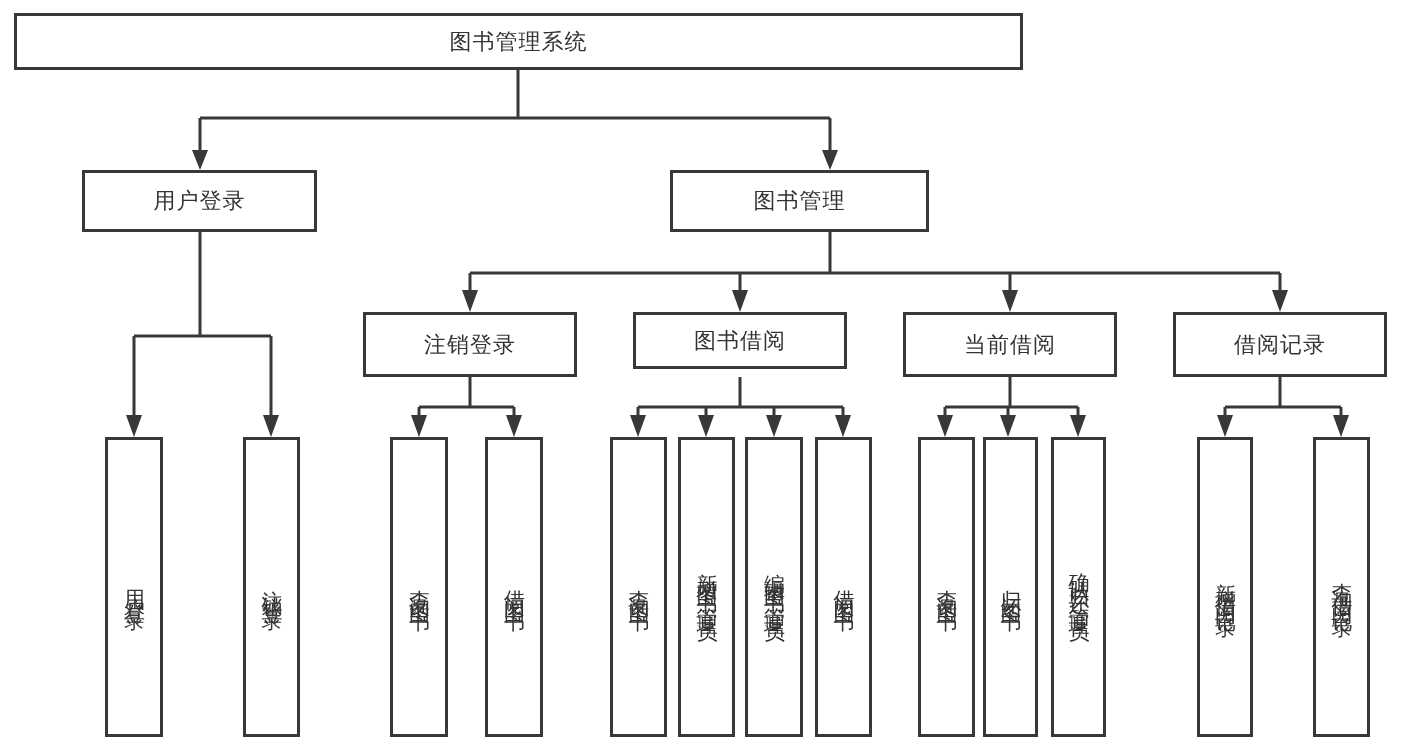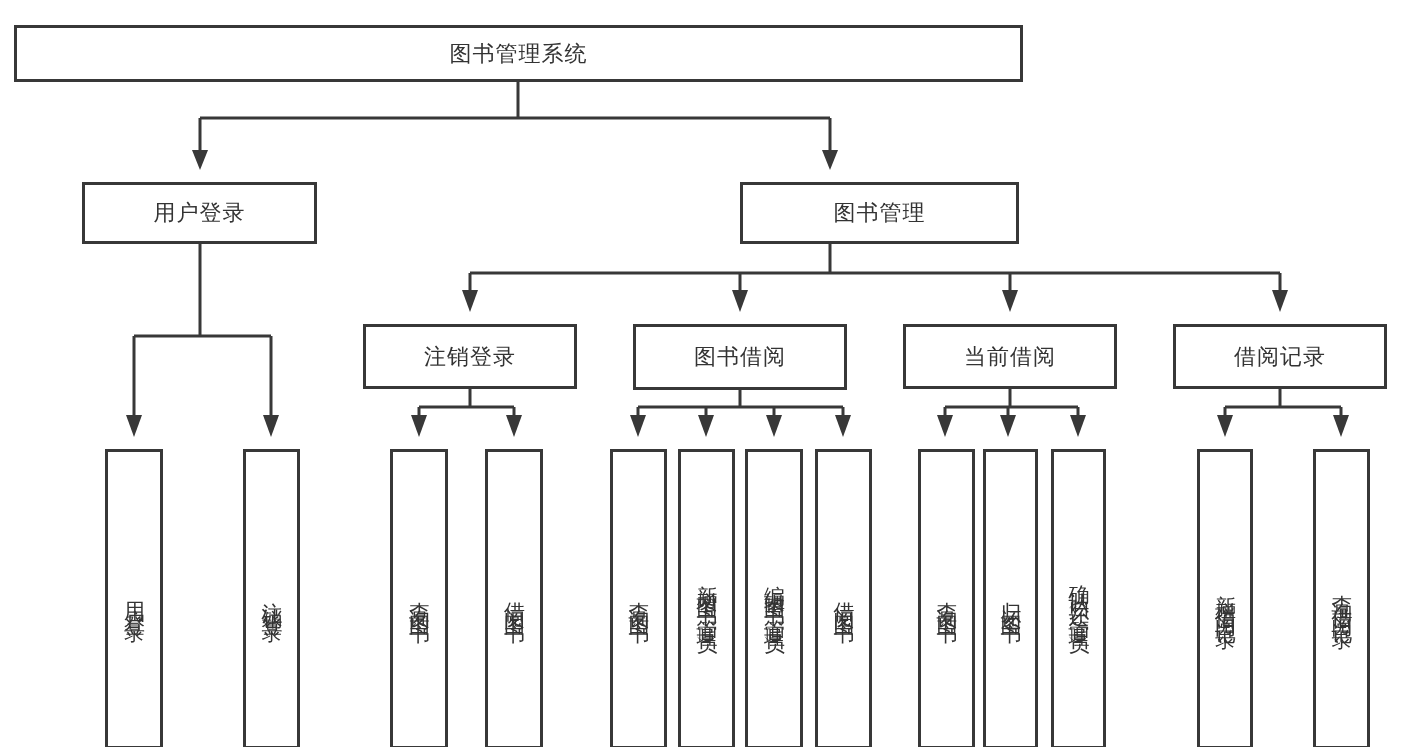--- a/index.html
+++ b/index.html
@@ -22,21 +22,20 @@
     color:var(--line);
     pointer-events:none;
   }
   .node{
     position:absolute;
     box-sizing:border-box;
     border:3px solid var(--line);
     background:var(--background);
     display:flex;align-items:center;justify-content:center;
     text-align:center;
-    margin-top:12px;
   }
   .node.h{font-size:22px;letter-spacing:1px;}
   .node.v{font-size:21px;}
   .node.v .vtxt{
     writing-mode:vertical-rl;
     text-orientation:mixed;
     letter-spacing:7px;
     line-height:1;
     white-space:nowrap;
   }
@@ -114,24 +113,24 @@
     </g>
     <g fill="currentColor" stroke="none">
       <polygon points="1217,415 1233,415 1225,437"></polygon>
       <polygon points="1333,415 1349,415 1341,437"></polygon>
     </g>
   </svg>
 
   <div class="node h" style="left:14px;top:13px;width:1009px;height:57px;">图书管理系统</div>
 
   <div class="node h" style="left:82px;top:170px;width:235px;height:62px;">用户登录</div>
-  <div class="node h" style="left:740px;top:170px;width:279px;height:62px;">图书管理</div>
+  <div class="node h" style="left:670px;top:170px;width:259px;height:62px;">图书管理</div>
 
   <div class="node h" style="left:363px;top:312px;width:214px;height:65px;">注销登录</div>
-  <div class="node h" style="left:633px;top:312px;width:214px;height:66px;">图书借阅</div>
+  <div class="node h" style="left:633px;top:312px;width:214px;height:57px;">图书借阅</div>
   <div class="node h" style="left:903px;top:312px;width:214px;height:65px;">当前借阅</div>
   <div class="node h" style="left:1173px;top:312px;width:214px;height:65px;">借阅记录</div>
 
   <div class="node v" style="left:105px;top:437px;width:58px;height:300px;">
     <span class="vtxt">用户登录</span>
   </div>
   <div class="node v" style="left:243px;top:437px;width:57px;height:300px;">
     <span class="vtxt">注销登录</span>
   </div>
 

